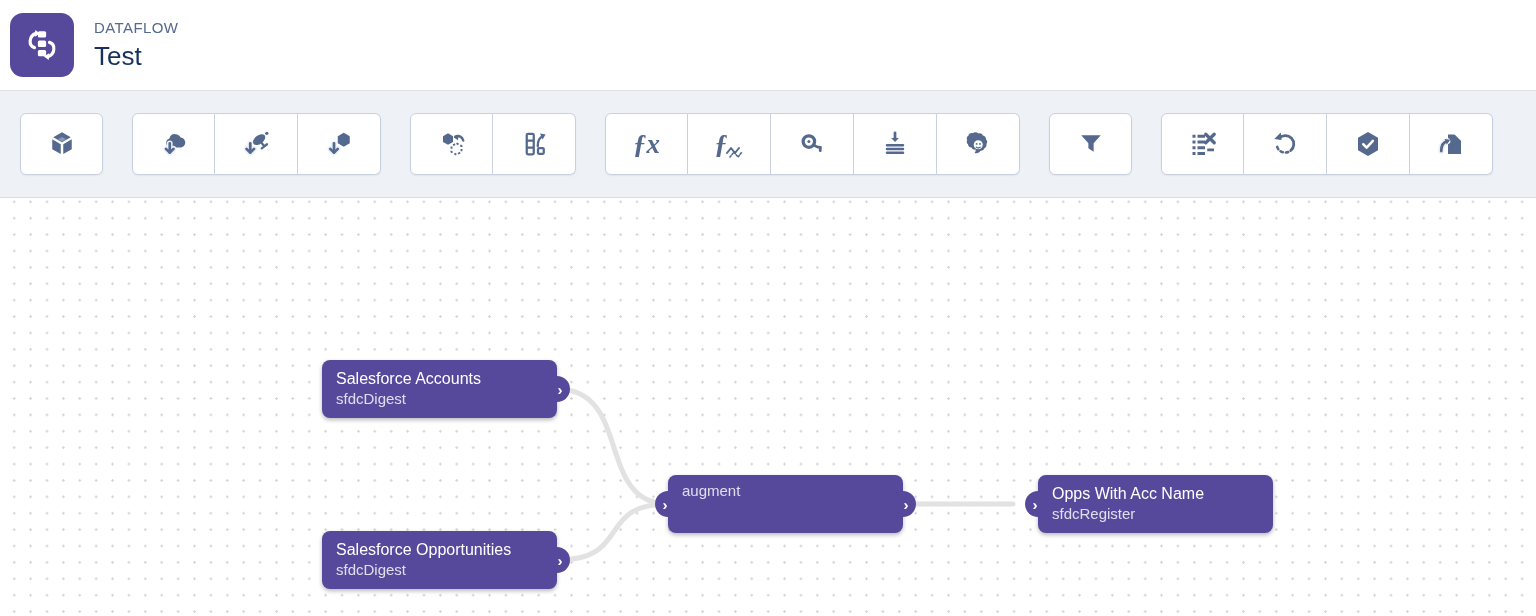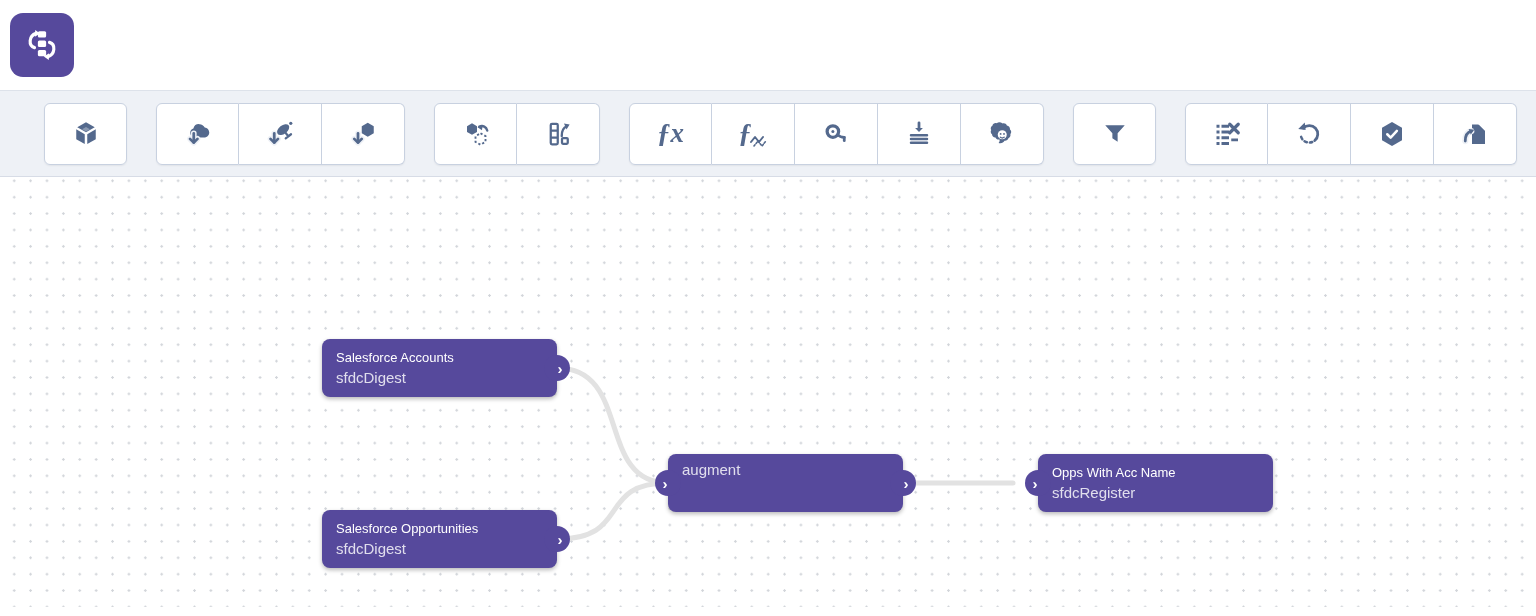--- a/index.html
+++ b/index.html
@@ -8,44 +8,44 @@
 
   
   .header { height:90px; background:#fff; display:flex; align-items:center; padding-left:10px; }
   .app-icon { width:64px; height:64px; border-radius:13px; background:#56499c;
     display:flex; align-items:center; justify-content:center; flex:0 0 auto; }
   .header-text { margin-left:20px; display:flex; flex-direction:column; }
   .eyebrow { font-size:15px; color:#54698d; letter-spacing:.4px; line-height:20px; }
   .page-title { font-size:26px; color:#16325c; line-height:32px; margin-top:2px; }
 
   
-  .toolbar { height:87px; background:#eef1f6; border-top:1px solid #dde2ea;
+  .toolbar { height:108px; background:#eef1f6; border-top:1px solid #dde2ea;
     border-bottom:1px solid #d7dce6; display:flex; align-items:center;
-    padding-left:44px; gap:29px; }
+    padding-left:20px; gap:29px; }
   .tb-group { display:flex; border-radius:6px; box-shadow:0 1px 2px rgba(0,0,0,.06); }
   .tb-btn { width:83px; height:62px; background:#fff; border:1px solid #c8d1e0;
     border-left-width:0; display:flex; align-items:center; justify-content:center;
     color:#54698d; cursor:pointer; padding:0; }
   .tb-btn:first-child { border-left-width:1px; border-radius:6px 0 0 6px; }
   .tb-btn:last-child { border-radius:0 6px 6px 0; }
   .tb-btn:only-child { border-radius:6px; }
   .tb-btn svg { display:block; }
   .fx-label { font-family:"Liberation Serif", serif; font-style:italic; font-weight:700;
     font-size:27px; color:#54698d; line-height:1; }
   .frel-wrap { display:flex; align-items:flex-end; }
 
   
   .canvas { position:relative; width:1536px; height:430px; background:#fff;
     background-image:radial-gradient(circle, #d2d5da 1.1px, transparent 1.4px);
     background-size:16.4px 16.4px; background-position:6px 12px; overflow:hidden; }
   .wires { position:absolute; left:0; top:0; z-index:1; }
   .node { position:absolute; width:235px; height:58px; background:#56499c; border-radius:8px;
     color:#fff; padding:7px 14px 0 14px; z-index:2; box-shadow:0 2px 4px rgba(0,0,0,.28);
     cursor:pointer; }
-  .node-title { font-size:13px; line-height:23px; white-space:nowrap; overflow:hidden; }
+  .node-title { font-size:16px; line-height:23px; white-space:nowrap; overflow:hidden; }
   .node-sub { font-size:15px; line-height:18px; color:rgba(255,255,255,.82); white-space:nowrap; }
   .port { position:absolute; width:26px; height:26px; border-radius:50%; background:#56499c;
     top:50%; margin-top:-13px; display:flex; align-items:center; justify-content:center;
     cursor:pointer; }
   .port-out { right:-13px; }
   .port-in  { left:-13px; }
   .port span { font-size:15px; font-weight:700; line-height:1; color:#fff; }
   .port-out span { transform:translateX(3px); }
   .port-in  span { transform:translateX(-3px); }
 </style>
@@ -59,20 +59,24 @@
         <rect x="26.5" y="13.5" width="11" height="8.5" rx="2"></rect>
         <rect x="26.5" y="26" width="11" height="8.5" rx="2"></rect>
         <rect x="26.5" y="38.5" width="11" height="8.5" rx="2"></rect>
         <polygon points="23,12 29.5,16.8 22.5,21"></polygon>
         <polygon points="41,52 34.5,47.2 41.5,43"></polygon>
       </g>
       <path d="M24 16.5 C14.5 19.5 13.5 33 22 35.5" stroke="#fff" stroke-width="4.2" fill="none" stroke-linecap="round"></path>
       <path d="M40 47.5 C49.5 44.5 50.5 31 42 28.5" stroke="#fff" stroke-width="4.2" fill="none" stroke-linecap="round"></path>
     </svg>
   </div>
+  <div class="header-text">
+    <div class="eyebrow">DATAFLOW</div>
+    <div class="page-title">Test</div>
+  </div>
 </div>
 
 <div class="toolbar">
 
   <div class="tb-group">
     <button class="tb-btn">
       <svg width="30" height="30" viewBox="0 0 24 24" fill="currentColor">
         <path d="M12 2.6 19 6.6 12 10.6 5 6.6Z"></path>
         <path d="M4.2 8.2 11 12.1 11 20 4.2 16.1Z"></path>
         <path d="M19.8 8.2 13 12.1 13 20 19.8 16.1Z"></path>

